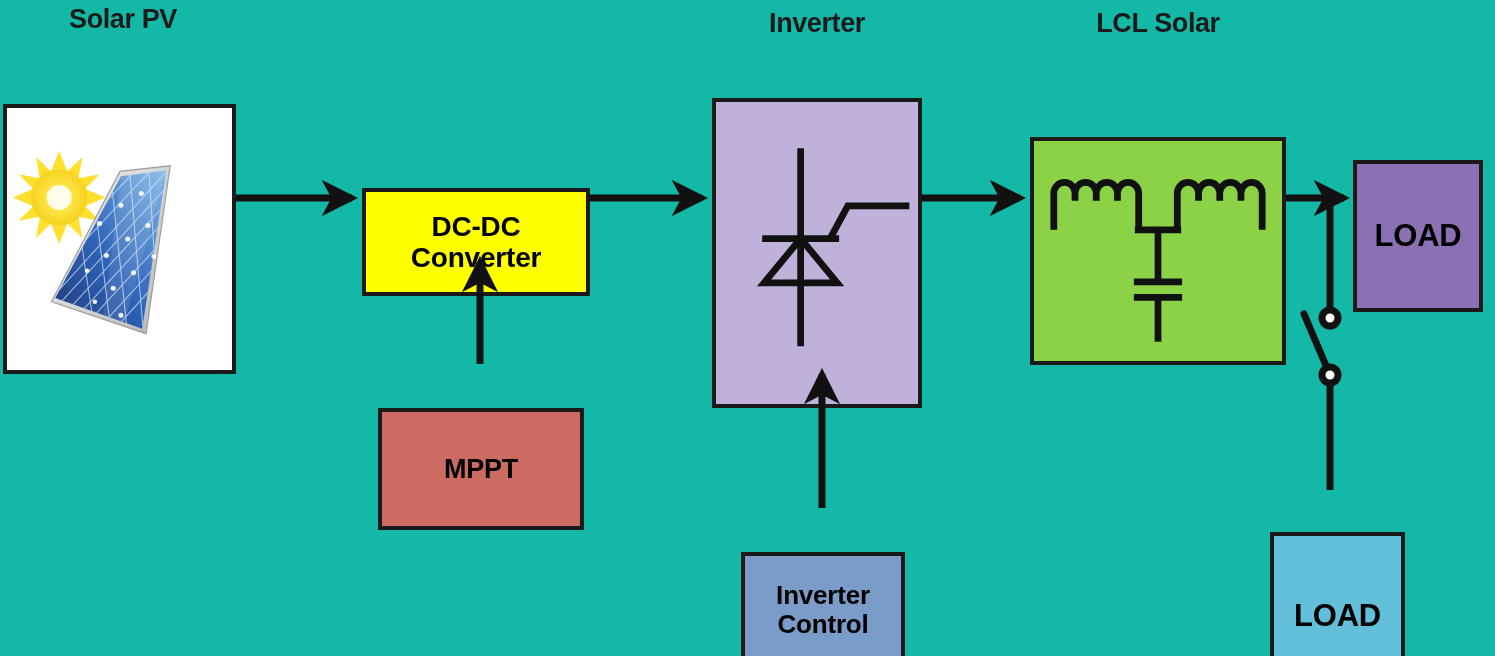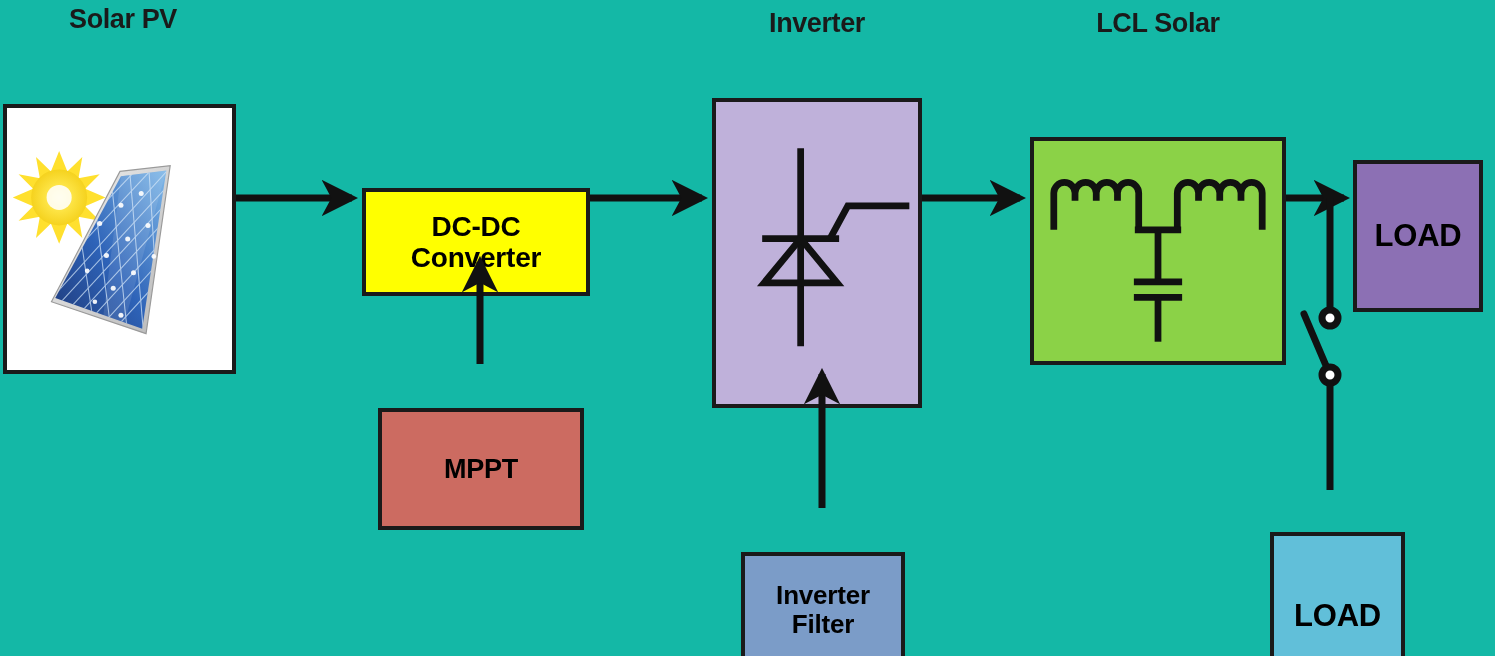--- a/index.html
+++ b/index.html
@@ -178,21 +178,21 @@
       <polygon class="symbol" points="50,186 126,186 88,140" stroke-width="7" stroke-linejoin="miter"></polygon>
 
       <polyline class="symbol" points="118,141 137,106 201,106" stroke-width="7" stroke-linejoin="miter"></polyline>
     </svg>
     <span class="lbl"></span>
   </div>
 
   <div class="block" id="invctrl-block">
     <span>
       <span class="lbl">Inverter</span>
-      <span class="lbl">Filter</span>
+      <span class="lbl">Control</span>
     </span>
   </div>
 
   <div class="block" id="lcl-block">
     <svg viewBox="0 0 256 228" style="position:absolute;left:0;top:0;width:100%;height:100%;">
 
       <path class="symbol" stroke-width="7" stroke-linecap="round" stroke-linejoin="round" d="M20,92 L20,54
                A11,11 0 0 1 42,54 L42,62
                M42,62 L42,54 A11,11 0 0 1 64,54 L64,62
                M64,62 L64,54 A11,11 0 0 1 86,54 L86,62

